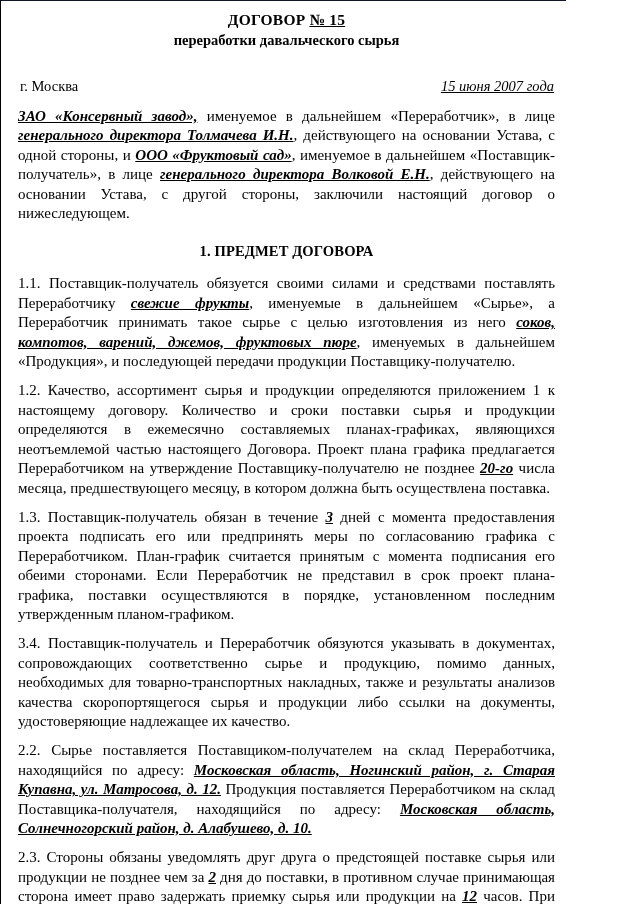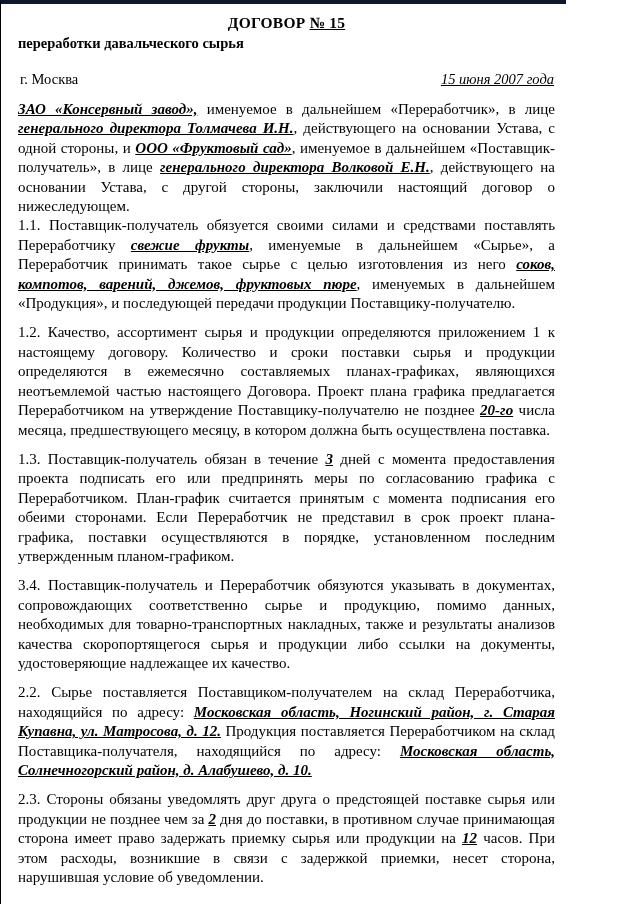--- a/index.html
+++ b/index.html
@@ -14,49 +14,49 @@
     font-family: "Liberation Serif", "DejaVu Serif", serif;
     color: #000000;
   }
 
   
   .page {
     position: relative;
     width: 566px;
     height: 904px;
     box-sizing: border-box;
-    border-top: 4px solid #0f172a;
+    border-top: 1px solid #0f172a;
     border-left: 1px solid #000;
     padding: 9px 11px 12px 17px;
   }
 
   .doc-title {
     text-align: center;
     font-weight: bold;
     font-size: 15.5px;
     line-height: 20px;
     letter-spacing: .2px;
   }
   .doc-title .num {
     text-decoration: underline;
     font-weight: bold;
   }
   .doc-subtitle {
-    text-align: left;
+    text-align: center;
     font-weight: bold;
     font-size: 14.5px;
     line-height: 19px;
     margin-top: 1px;
   }
 
   .place-date {
     display: flex;
     justify-content: space-between;
     align-items: center;
-    margin-top: 17px;
+    margin-top: 27px;
     font-size: 14.5px;
     line-height: 19px;
   }
   .place-date .city { padding-left: 2px; }
   .place-date .date {
     font-style: italic;
     font-weight: normal;
     text-decoration: underline;
     padding-right: 1px;
   }
@@ -99,20 +99,21 @@
   <div class="doc-subtitle">переработки давальческого сырья</div>
 
   <div class="place-date">
     <span class="city">г.  Москва</span>
     <span class="date">15 июня 2007 года</span>
   </div>
 
   <p class="para preamble"><span class="fill">ЗАО «Консервный завод»,</span><span> именуемое в дальнейшем «Переработчик», в лице </span><span class="fill">генерального директора Толмачева И.Н.</span><span>, действующего на основании Устава, с одной стороны, и </span><span class="fill">ООО «Фруктовый сад»</span><span>, именуемое в дальнейшем «Поставщик-получатель», в лице </span><span class="fill">генерального директора Волковой Е.Н.</span><span>, действующего на основании Устава, с другой стороны, заключили настоящий договор о нижеследующем.</span></p>
 
   <div id="sections-root">
+      <div class="section-heading">1.  ПРЕДМЕТ ДОГОВОРА</div>
       <p class="para"><span>1.1.</span><span>  Поставщик-получатель обязуется своими силами и средствами поставлять Переработчику </span><span class="fill">свежие фрукты</span><span>, именуемые в дальнейшем «Сырье», а Переработчик принимать такое сырье с целью изготовления из него </span><span class="fill">соков, компотов, варений, джемов, фруктовых пюре</span><span>, именуемых в дальнейшем «Продукция», и последующей передачи продукции Поставщику-получателю.</span></p>
       <p class="para"><span>1.2.</span><span>  Качество, ассортимент сырья и продукции определяются приложением 1 к настоящему договору. Количество и сроки поставки сырья и продукции определяются в ежемесячно составляемых планах-графиках, являющихся неотъемлемой частью настоящего Договора. Проект плана графика предлагается Переработчиком на утверждение Поставщику-получателю не позднее </span><span class="fill">20-го</span><span> числа месяца, предшествующего месяцу, в котором должна быть осуществлена поставка.</span></p>
       <p class="para"><span>1.3.</span><span>  Поставщик-получатель обязан в течение </span><span class="fill">3</span><span> дней с момента предоставления проекта подписать его или предпринять меры по согласованию графика с Переработчиком. План-график считается принятым с момента подписания его обеими сторонами. Если Переработчик не представил в срок проект плана-графика, поставки осуществляются в порядке, установленном последним утвержденным планом-графиком.</span></p>
       <p class="para"><span>3.4.</span><span>  Поставщик-получатель и Переработчик обязуются указывать в документах, сопровождающих соответственно сырье и продукцию, помимо данных, необходимых для товарно-транспортных накладных, также и результаты анализов качества скоропортящегося сырья и продукции либо ссылки на документы, удостоверяющие надлежащее их качество.</span></p>
       <p class="para"><span>2.2.</span><span>  Сырье поставляется Поставщиком-получателем на склад Переработчика, находящийся по адресу: </span><span class="fill">Московская область, Ногинский район, г. Старая Купавна, ул. Матросова, д. 12.</span><span> Продукция поставляется Переработчиком на склад Поставщика-получателя, находящийся по адресу: </span><span class="fill">Московская область, Солнечногорский район, д. Алабушево, д. 10.</span></p>
       <p class="para"><span>2.3.</span><span>  Стороны обязаны уведомлять друг друга о предстоящей поставке сырья или продукции не позднее чем за </span><span class="fill">2</span><span> дня до поставки, в противном случае принимающая сторона имеет право задержать приемку сырья или продукции на </span><span class="fill">12</span><span> часов. При этом расходы, возникшие в связи с задержкой приемки, несет сторона, нарушившая условие об уведомлении.</span></p>
     </div>
 
 </div>
 

